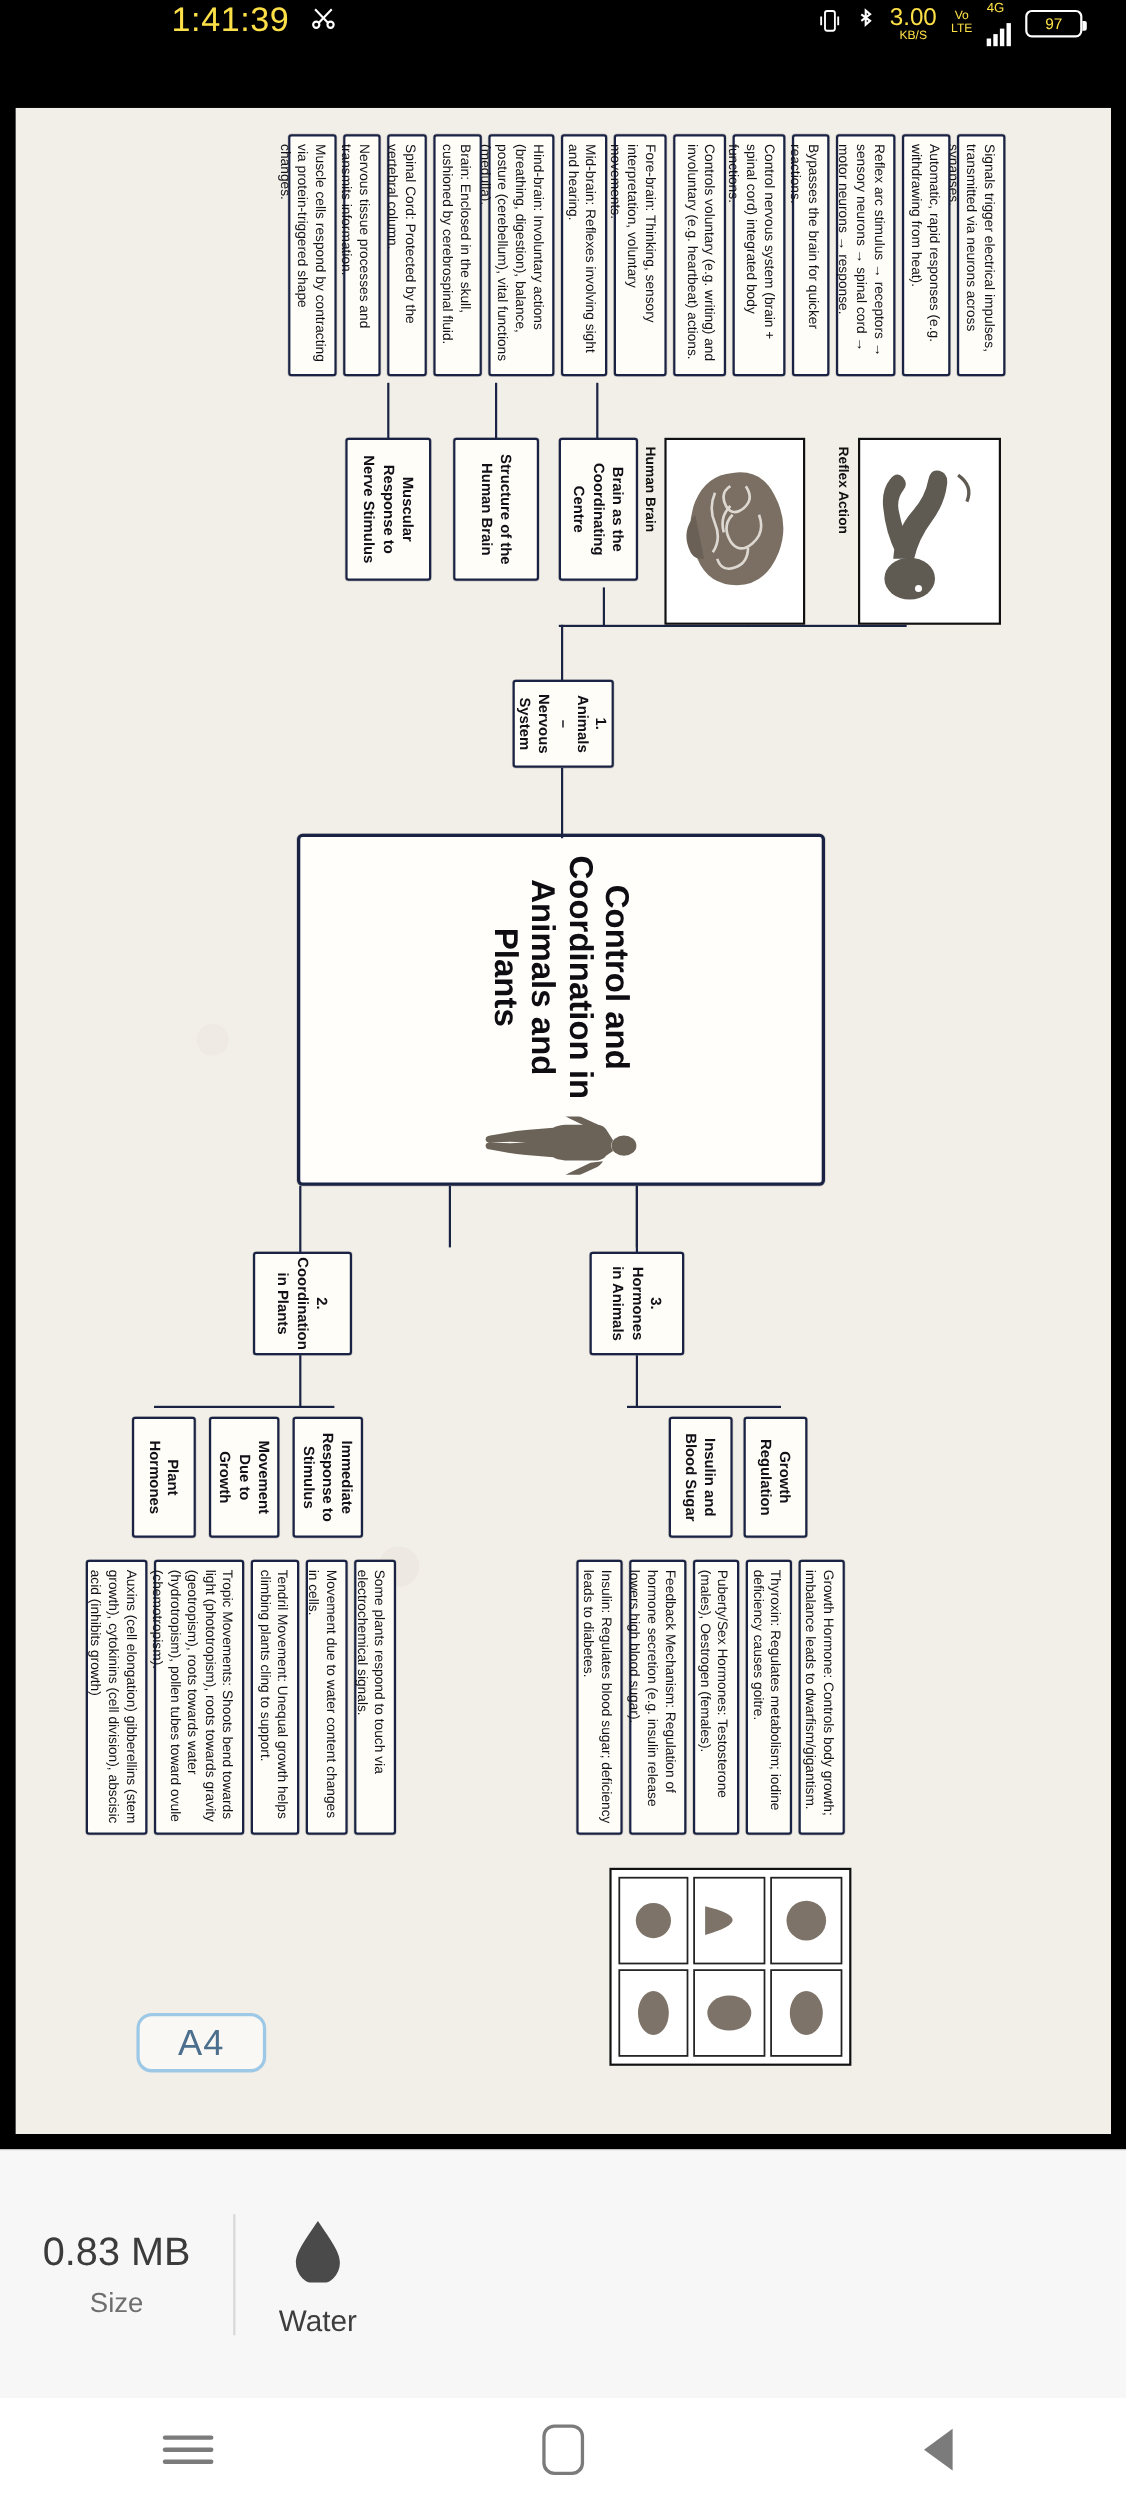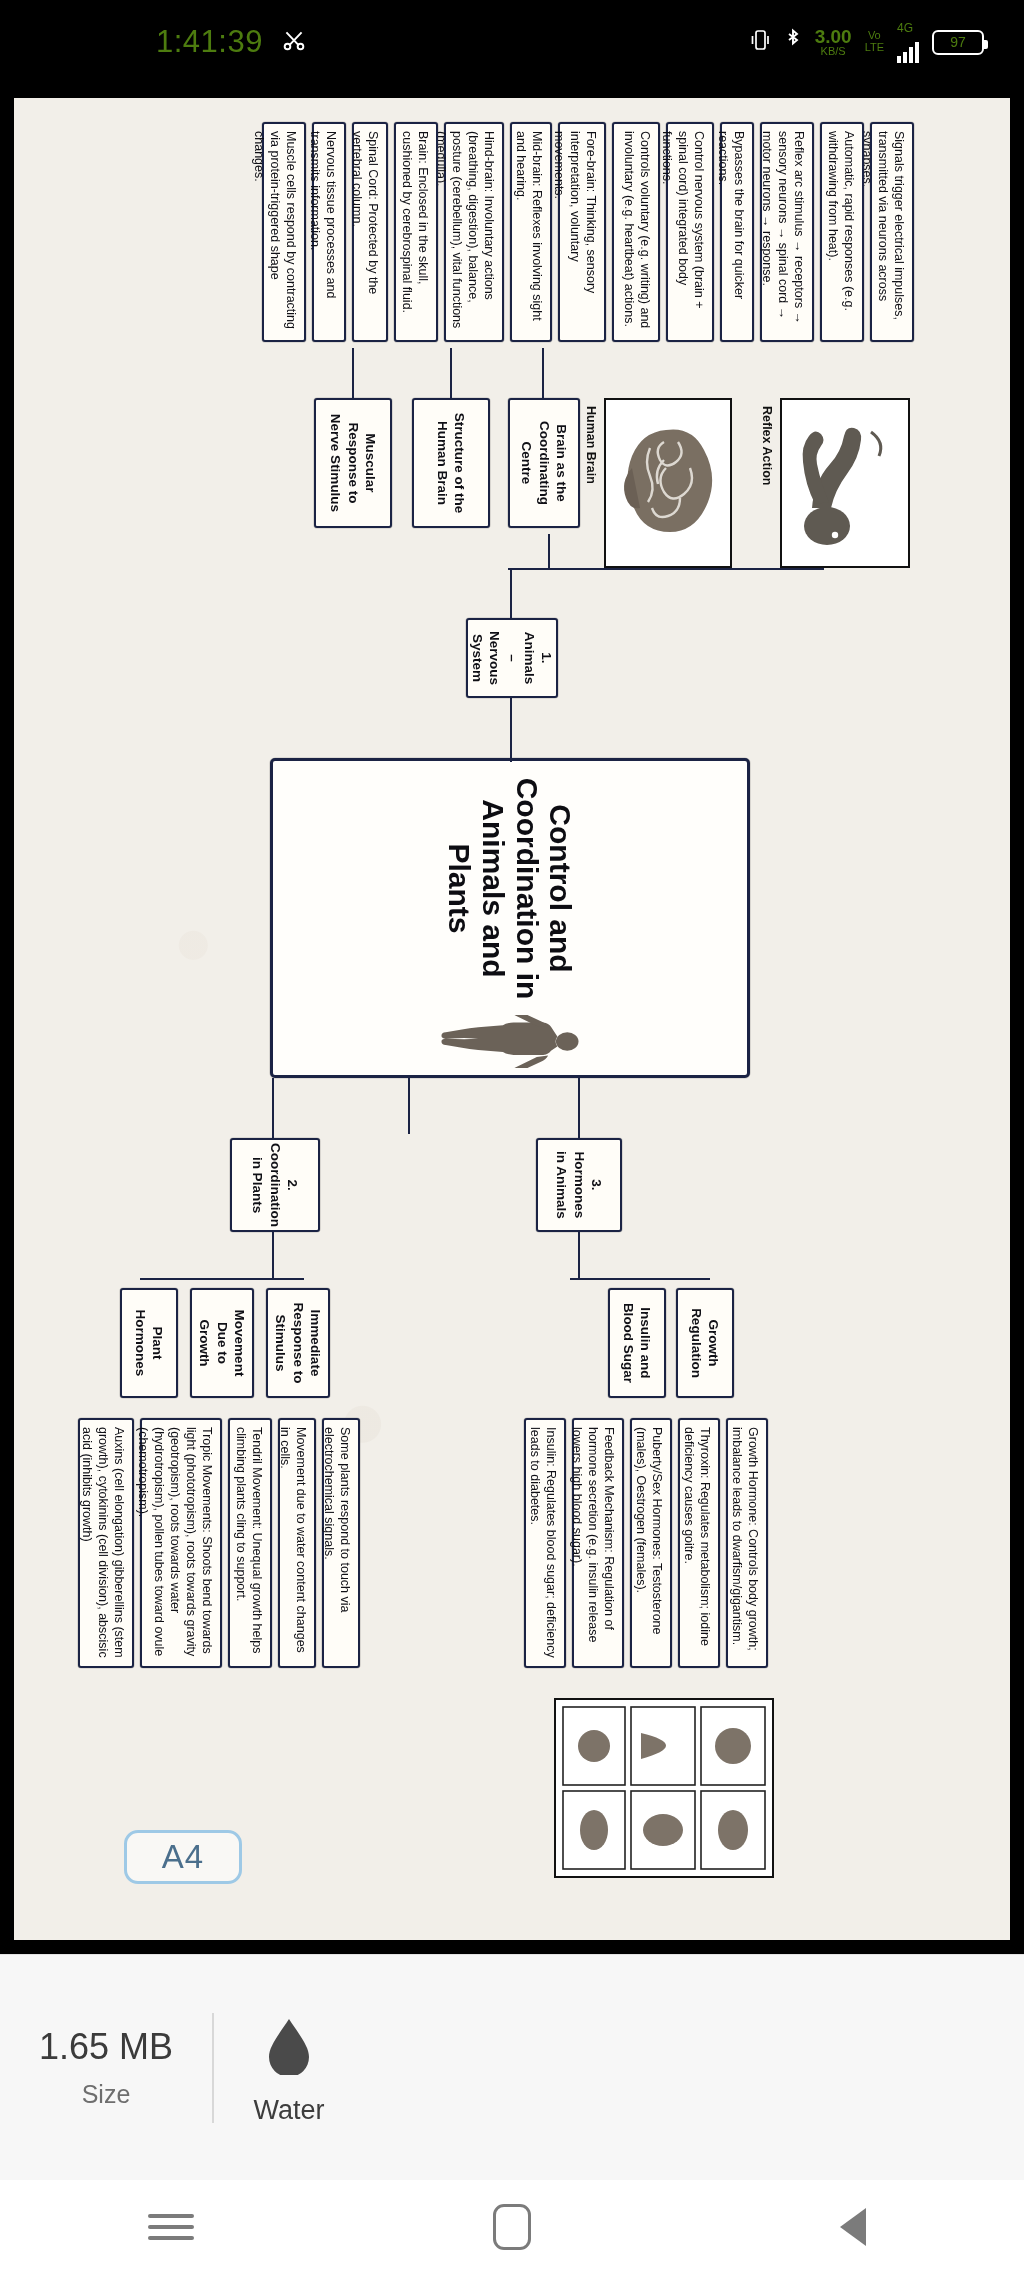--- a/index.html
+++ b/index.html
@@ -5,29 +5,29 @@
   * { margin:0; padding:0; box-sizing:border-box; }
   html,body { background:#000; }
   body {
     width:1024px; height:2274px; position:relative; overflow:hidden;
     font-family:"Liberation Sans", sans-serif;
   }
 
   
   .statusbar{
     position:absolute; left:0; top:0; width:1024px; height:84px;
-    background:#000; color:#4d7c0f; display:flex; align-items:center;
+    background:#000; color:#fde047; display:flex; align-items:flex-start;
     padding:0 26px;
   }
   .sb-left{ display:flex; align-items:center; gap:18px; padding-left:130px;}
   .sb-clock{ font-size:31px; letter-spacing:.5px; }
   .sb-right{ margin-left:auto; display:flex; align-items:center; gap:13px; padding-right:14px;}
   .ico{ display:inline-block; }
   .sb-netspeed{ display:flex; flex-direction:column; align-items:center; line-height:1; }
-  .sb-netspeed .n1{ font-size:19px; font-weight:bold;}
+  .sb-netspeed .n1{ font-size:22px; font-weight:normal;}
   .sb-netspeed .n2{ font-size:11px; }
   .sb-volte{ display:flex; flex-direction:column; align-items:center; line-height:1.05; font-size:11px;}
   .sb-4g{ font-size:12px; align-self:flex-start; margin-bottom:6px;}
   .bars{ display:flex; align-items:flex-end; gap:2px; height:22px;}
   .bars i{ display:block; width:4px; background:#fff; }
   .bars i:nth-child(1){height:7px}
   .bars i:nth-child(2){height:11px}
   .bars i:nth-child(3){height:16px}
   .bars i:nth-child(4){height:21px}
   .battery{
@@ -306,21 +306,21 @@
       </div>
 
       <div class="a4chip" style="left:1700px; top:800px;">A4</div>
 
     </div>
   </div>
 </div>
 
 <div class="toolbar">
   <div class="tb-size">
-    <span class="v">1.65 MB</span>
+    <span class="v">0.83 MB</span>
     <span class="l">Size</span>
   </div>
   <div class="tb-div"></div>
 
 
 
 
   <div class="tb-item" style="width:150px;">
     <span class="tb-ico">
       <svg width="52" height="58" viewBox="0 0 52 58" fill="#4a4a4a">

